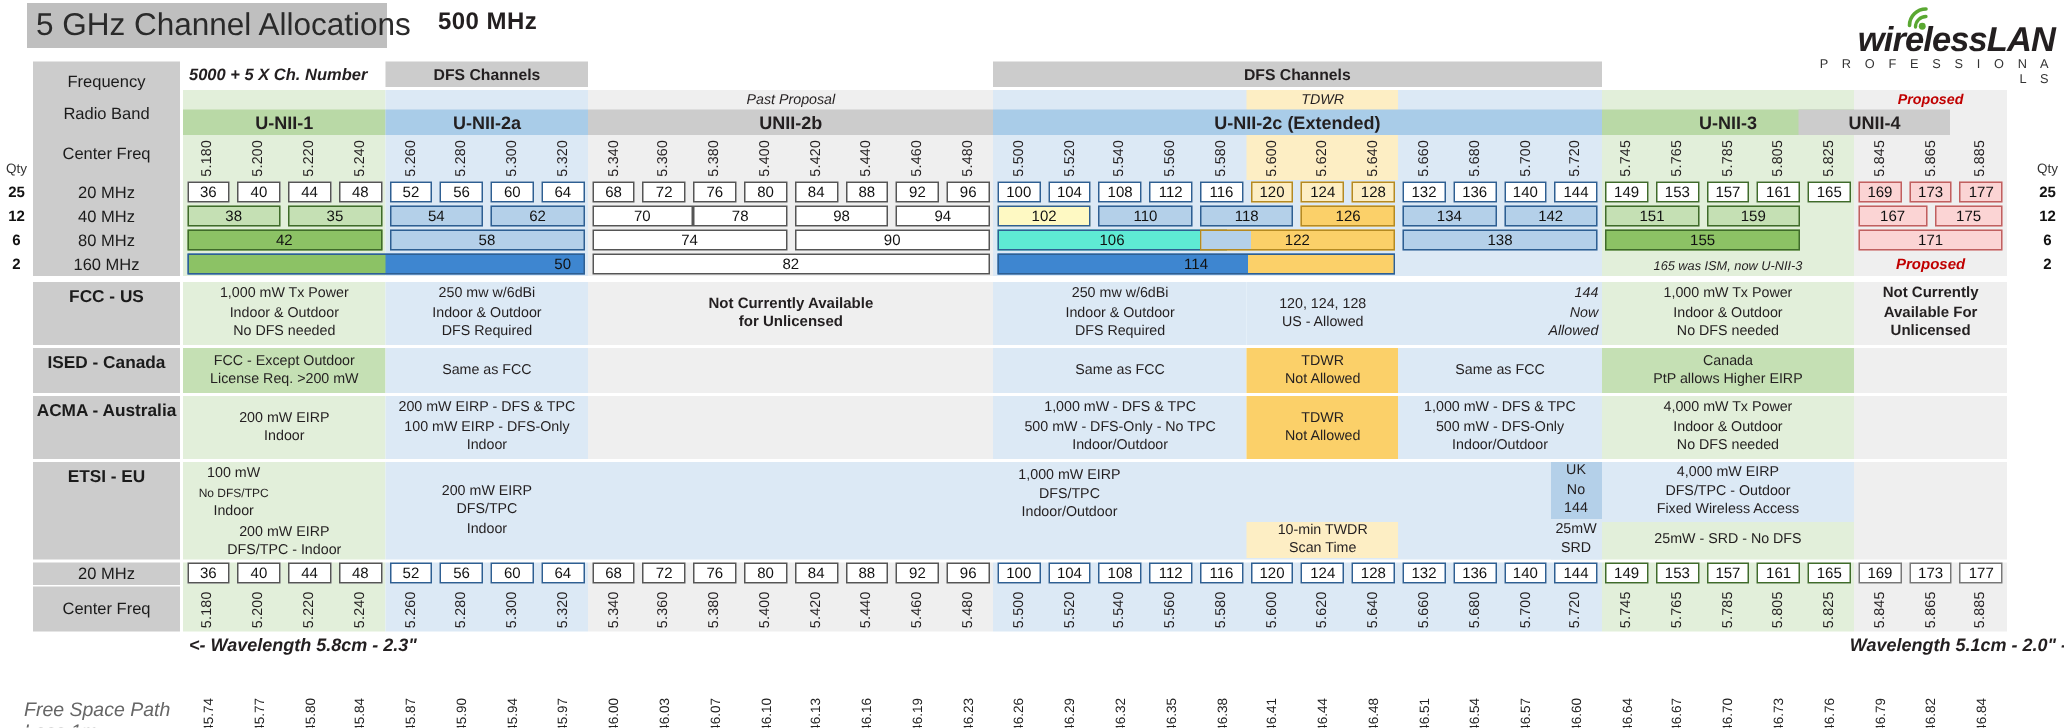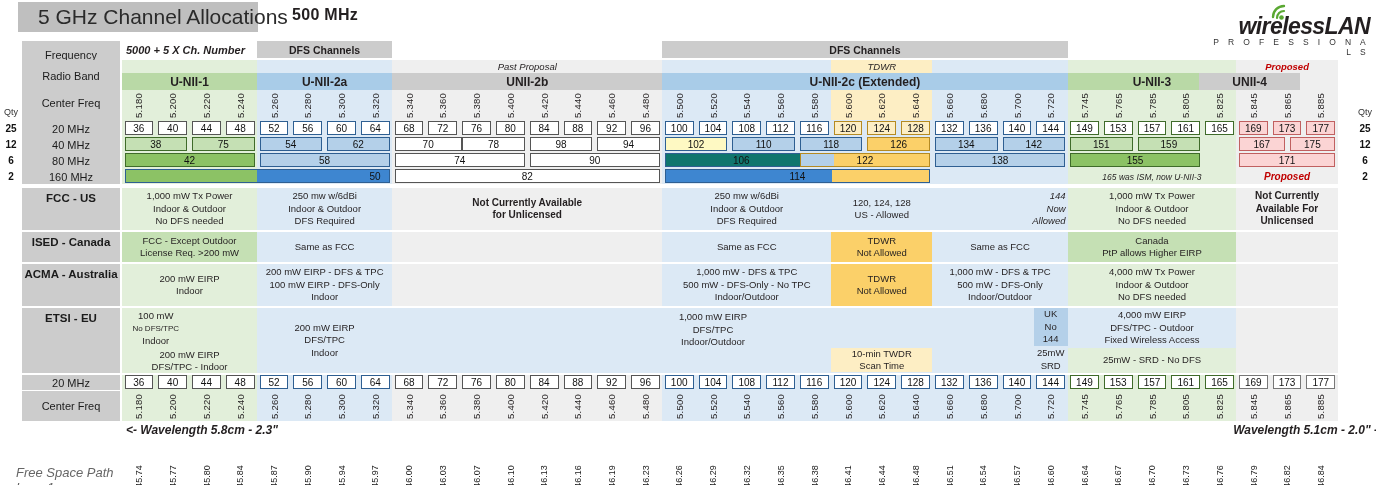--- a/index.html
+++ b/index.html
@@ -11,21 +11,21 @@
     color:#231f20;
     overflow:hidden;
     position:relative;
   }
 
   
   #titlebar { position:absolute; left:0; top:0; width:1376px; height:40px; }
   #title-chip {
     position:absolute; left:18px; top:2px; width:240px; height:30px;
     background:#bfbfbf; color:#2a2a2a;
-    font-size:21px; line-height:30px; padding-left:20px; white-space:nowrap;
+    font-size:21px; line-height:30px; padding-left:6px; white-space:nowrap;
   }
   #bandwidth-label {
     position:absolute; left:292px; top:6px;
     font-size:16px; font-weight:bold; letter-spacing:.3px;
   }
   #logo { position:absolute; right:6px; top:4px; width:168px; height:40px; }
   #logo-word { font-size:23px; font-weight:bold; font-style:italic; letter-spacing:-.6px;
                text-align:right; line-height:24px; margin-top:10px; }
   #logo-sub { font-size:8.5px; letter-spacing:3.4px; text-align:right; color:#333;
               margin-top:-1px; padding-right:1px; }
@@ -290,21 +290,21 @@
     <div class="ch" style="left: 1036.29px; top: 81px; width: 28.77px; height: 14px; background: rgb(255, 255, 255); border-color: rgb(46, 95, 146); z-index: 4;">144</div>
     <div class="ch" style="left: 1070.06px; top: 81px; width: 28.77px; height: 14px; background: rgb(255, 255, 255); border-color: rgb(63, 107, 42); z-index: 4;">149</div>
     <div class="ch" style="left: 1103.83px; top: 81px; width: 28.77px; height: 14px; background: rgb(255, 255, 255); border-color: rgb(63, 107, 42); z-index: 4;">153</div>
     <div class="ch" style="left: 1137.6px; top: 81px; width: 28.77px; height: 14px; background: rgb(255, 255, 255); border-color: rgb(63, 107, 42); z-index: 4;">157</div>
     <div class="ch" style="left: 1171.37px; top: 81px; width: 28.77px; height: 14px; background: rgb(255, 255, 255); border-color: rgb(63, 107, 42); z-index: 4;">161</div>
     <div class="ch" style="left: 1205.14px; top: 81px; width: 28.77px; height: 14px; background: rgb(255, 255, 255); border-color: rgb(63, 107, 42); z-index: 4;">165</div>
     <div class="ch" style="left: 1238.91px; top: 81px; width: 28.77px; height: 14px; background: rgb(251, 212, 212); border-color: rgb(192, 96, 96); z-index: 4;">169</div>
     <div class="ch" style="left: 1272.68px; top: 81px; width: 28.77px; height: 14px; background: rgb(251, 212, 212); border-color: rgb(192, 96, 96); z-index: 4;">173</div>
     <div class="ch" style="left: 1306.45px; top: 81px; width: 28.77px; height: 14px; background: rgb(251, 212, 212); border-color: rgb(192, 96, 96); z-index: 4;">177</div>
     <div class="ch" style="left: 124.5px; top: 97px; width: 62.54px; height: 14px; background: rgb(197, 224, 180); border-color: rgb(63, 107, 42); z-index: 4;">38</div>
-    <div class="ch" style="left: 192.04px; top: 97px; width: 62.54px; height: 14px; background: rgb(197, 224, 180); border-color: rgb(63, 107, 42); z-index: 4;">75</div>
+    <div class="ch" style="left: 192.04px; top: 97px; width: 62.54px; height: 14px; background: rgb(197, 224, 180); border-color: rgb(63, 107, 42); z-index: 4;">35</div>
     <div class="ch" style="left: 259.58px; top: 97px; width: 62.54px; height: 14px; background: rgb(180, 208, 233); border-color: rgb(46, 95, 146); z-index: 4;">54</div>
     <div class="ch" style="left: 327.12px; top: 97px; width: 62.54px; height: 14px; background: rgb(180, 208, 233); border-color: rgb(46, 95, 146); z-index: 4;">62</div>
     <div class="ch" style="left: 394.66px; top: 97px; width: 67px; height: 14px; background: rgb(255, 255, 255); border-color: rgb(85, 85, 85); z-index: 4;">70</div>
     <div class="ch" style="left: 462.2px; top: 97px; width: 62.54px; height: 14px; background: rgb(255, 255, 255); border-color: rgb(85, 85, 85); z-index: 4;">78</div>
     <div class="ch" style="left: 529.74px; top: 97px; width: 62.54px; height: 14px; background: rgb(255, 255, 255); border-color: rgb(85, 85, 85); z-index: 4;">98</div>
     <div class="ch" style="left: 597.28px; top: 97px; width: 62.54px; height: 14px; background: rgb(255, 255, 255); border-color: rgb(85, 85, 85); z-index: 4;">94</div>
     <div class="ch" style="left: 664.82px; top: 97px; width: 62.54px; height: 14px; background: #fef9c3; border-color: rgb(46, 95, 146); z-index: 4;">102</div>
     <div class="ch" style="left: 732.36px; top: 97px; width: 62.54px; height: 14px; background: rgb(180, 208, 233); border-color: rgb(46, 95, 146); z-index: 4;">110</div>
     <div class="ch" style="left: 799.9px; top: 97px; width: 62.54px; height: 14px; background: rgb(180, 208, 233); border-color: rgb(46, 95, 146); z-index: 4;">118</div>
     <div class="ch" style="left: 867.44px; top: 97px; width: 62.54px; height: 14px; background: rgb(251, 208, 105); border-color: rgb(181, 138, 34); z-index: 4;">126</div>
@@ -319,21 +319,21 @@
     </div>
     <div class="ch" style="left: 259.58px; top: 113px; width: 130.08px; height: 14px; background: rgb(180, 208, 233); border-color: rgb(46, 95, 146); z-index: 4;">
       <span style="position: relative; z-index: 6;">58</span>
     </div>
     <div class="ch" style="left: 394.66px; top: 113px; width: 130.08px; height: 14px; background: rgb(255, 255, 255); border-color: rgb(85, 85, 85); z-index: 4;">
       <span style="position: relative; z-index: 6;">74</span>
     </div>
     <div class="ch" style="left: 529.74px; top: 113px; width: 130.08px; height: 14px; background: rgb(255, 255, 255); border-color: rgb(85, 85, 85); z-index: 4;">
       <span style="position: relative; z-index: 6;">90</span>
     </div>
-    <div class="ch" style="left: 664.82px; top: 113px; width: 153px; height: 14px; background: #0f766e; border-color: rgb(46, 95, 146); z-index: 4;">
+    <div class="ch" style="left: 664.82px; top: 113px; width: 153px; height: 14px; background: #5eead4; border-color: rgb(46, 95, 146); z-index: 4;">
       <span style="position: relative; z-index: 6;">106</span>
     </div>
     <div class="ch" style="left: 799.9px; top: 113px; width: 130.08px; height: 14px; background: rgb(251, 208, 105); border-color: rgb(181, 138, 34); z-index: 4;">
       <span style="position: relative; z-index: 6;">122</span>
     </div>
     <div class="fill" style="left: 800.9px; top: 114px; width: 32.77px; height: 12px; background: rgb(180, 208, 233); z-index: 5;"></div>
     <div class="ch" style="left: 934.98px; top: 113px; width: 130.08px; height: 14px; background: rgb(180, 208, 233); border-color: rgb(46, 95, 146); z-index: 4;">
       <span style="position: relative; z-index: 6;">138</span>
     </div>
     <div class="ch" style="left: 1070.06px; top: 113px; width: 130.08px; height: 14px; background: rgb(140, 194, 101); border-color: rgb(63, 107, 42); z-index: 4;">

